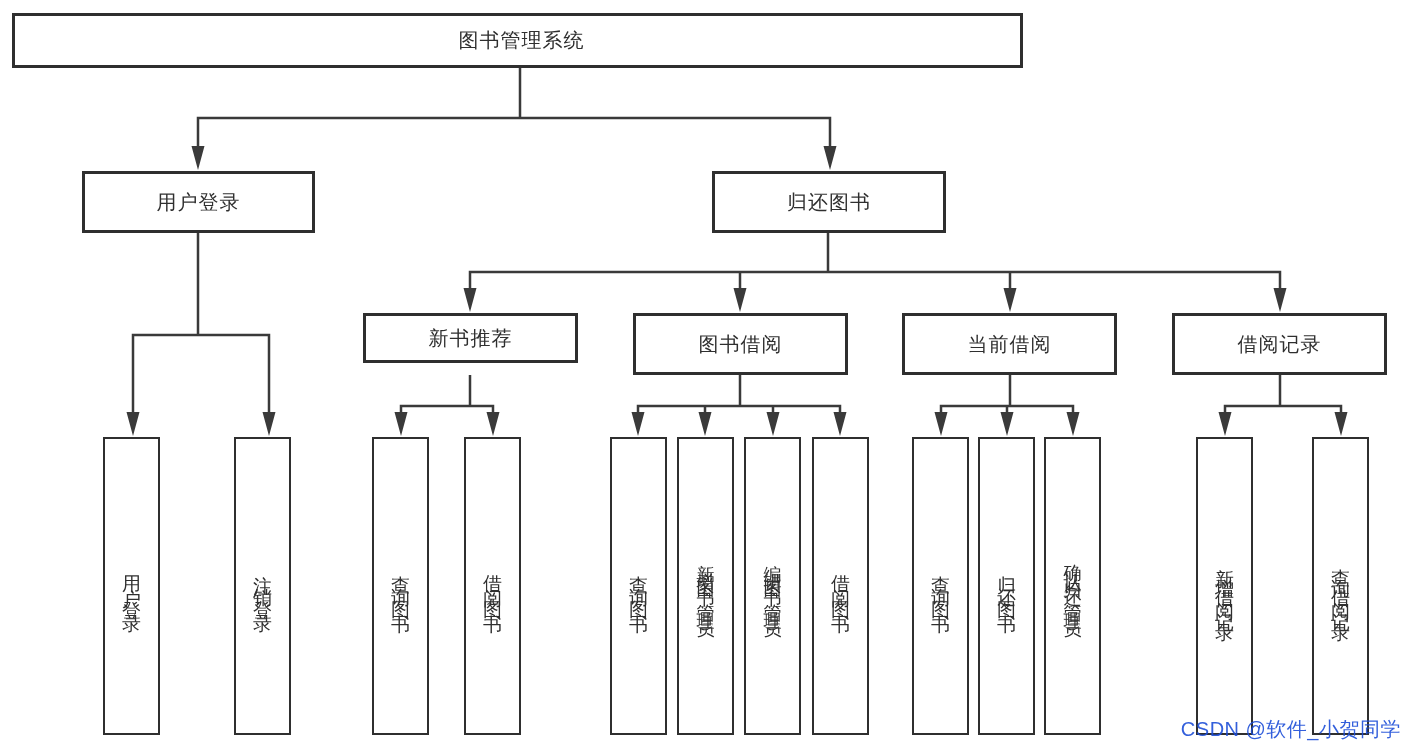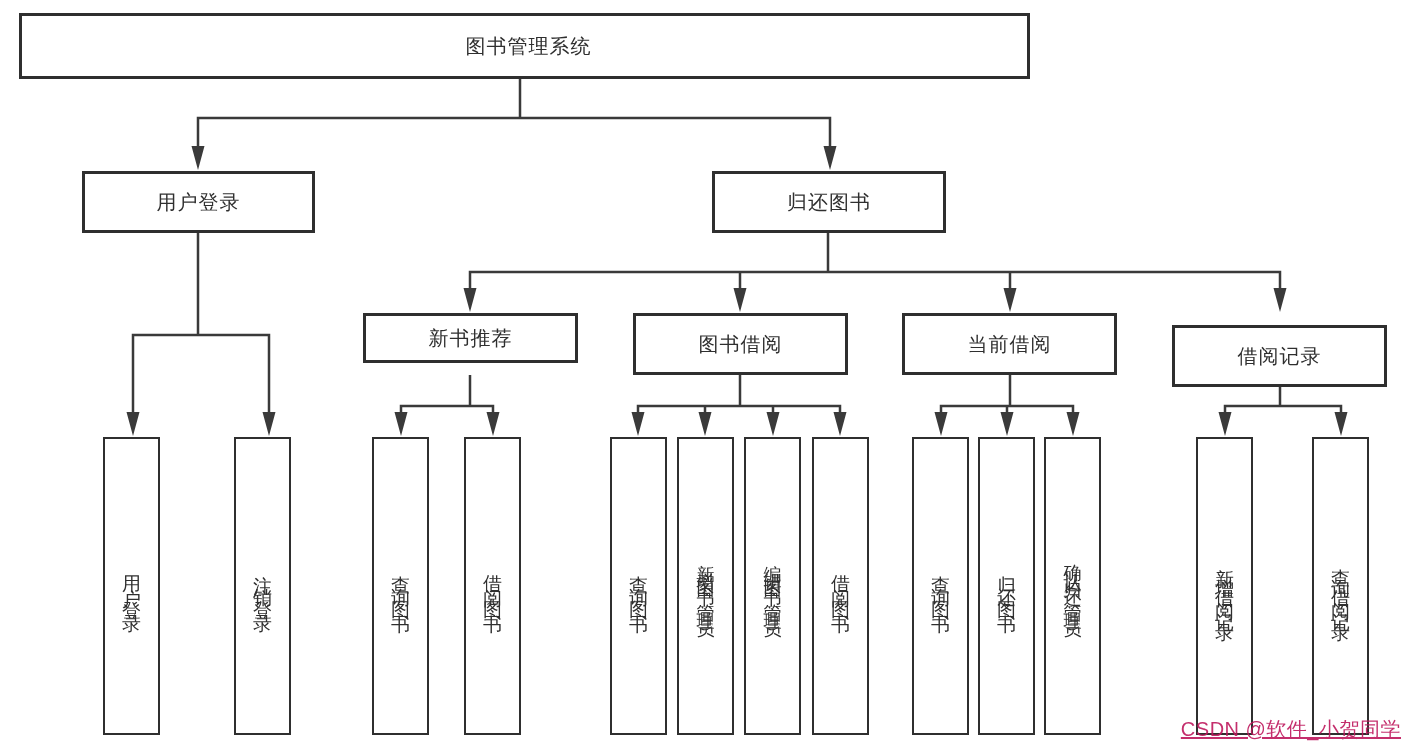--- a/index.html
+++ b/index.html
@@ -24,22 +24,22 @@
     border:2.5px solid #2f2f2f;background:#ffffff;
     display:flex;align-items:center;justify-content:center;
     writing-mode:vertical-rl;text-orientation:mixed;
     font-size:19px;color:#2f2f2f;letter-spacing:13px;
     overflow:hidden;
   }
   .vnode.tight{font-size:18px;letter-spacing:8px;}
   .vnode.mid{letter-spacing:11px;}
   #watermark{
     position:absolute;right:4px;top:716px;
-    font-size:20px;color:#be185d;opacity:.9;
-    letter-spacing:.5px;white-space:nowrap;text-decoration:underline;
+    font-size:20px;color:#1d4ed8;opacity:.9;
+    letter-spacing:.5px;white-space:nowrap;
   }
 </style>
 </head>
 <body>
 
 <div id="canvas">
 
   <svg id="wires" width="1405" height="747" viewBox="0 0 1405 747" aria-hidden="true">
     <path class="wire" d="
       M520,68V119 M196.75,118H831.25 M198,118V150 M830,118V150
@@ -55,29 +55,29 @@
       M463.5,288L476.5,288L470,312Z M733.5,288L746.5,288L740,312Z
       M1003.5,288L1016.5,288L1010,312Z M1273.5,288L1286.5,288L1280,312Z
       M394.5,412L407.5,412L401,436Z M486.5,412L499.5,412L493,436Z
       M631.5,412L644.5,412L638,436Z M698.5,412L711.5,412L705,436Z
       M766.5,412L779.5,412L773,436Z M833.5,412L846.5,412L840,436Z
       M934.5,412L947.5,412L941,436Z M1000.5,412L1013.5,412L1007,436Z
       M1066.5,412L1079.5,412L1073,436Z
       M1218.5,412L1231.5,412L1225,436Z M1334.5,412L1347.5,412L1341,436Z"></path>
   </svg>
 
-  <div class="hnode" style="left:19px;top:13px;width:1011px;height:66px;padding-left:8px;">图书管理系统</div>
+  <div class="hnode" style="left:12px;top:13px;width:1011px;height:55px;padding-left:8px;">图书管理系统</div>
 
   <div class="hnode" style="left:82px;top:171px;width:233px;height:62px;">用户登录</div>
   <div class="hnode" style="left:712px;top:171px;width:234px;height:62px;">归还图书</div>
 
   <div class="hnode" style="left:363px;top:313px;width:215px;height:50px;">新书推荐</div>
   <div class="hnode" style="left:633px;top:313px;width:215px;height:62px;">图书借阅</div>
   <div class="hnode" style="left:902px;top:313px;width:215px;height:62px;">当前借阅</div>
-  <div class="hnode" style="left:1172px;top:313px;width:215px;height:62px;margin-top:12px;">借阅记录</div>
+  <div class="hnode" style="left:1172px;top:313px;width:215px;height:62px;">借阅记录</div>
 
   <div class="vnode" style="left:103px;top:437px;width:57px;height:298px;">用户登录</div>
   <div class="vnode" style="left:234px;top:437px;width:57px;height:298px;">注销登录</div>
 
   <div class="vnode" style="left:372px;top:437px;width:57px;height:298px;">查询图书</div>
   <div class="vnode" style="left:464px;top:437px;width:57px;height:298px;">借阅图书</div>
 
   <div class="vnode" style="left:610px;top:437px;width:57px;height:298px;">查询图书</div>
   <div class="vnode tight" style="left:677px;top:437px;width:57px;height:298px;">新增图书（管理员）</div>
   <div class="vnode tight" style="left:744px;top:437px;width:57px;height:298px;">编辑图书（管理员）</div>

